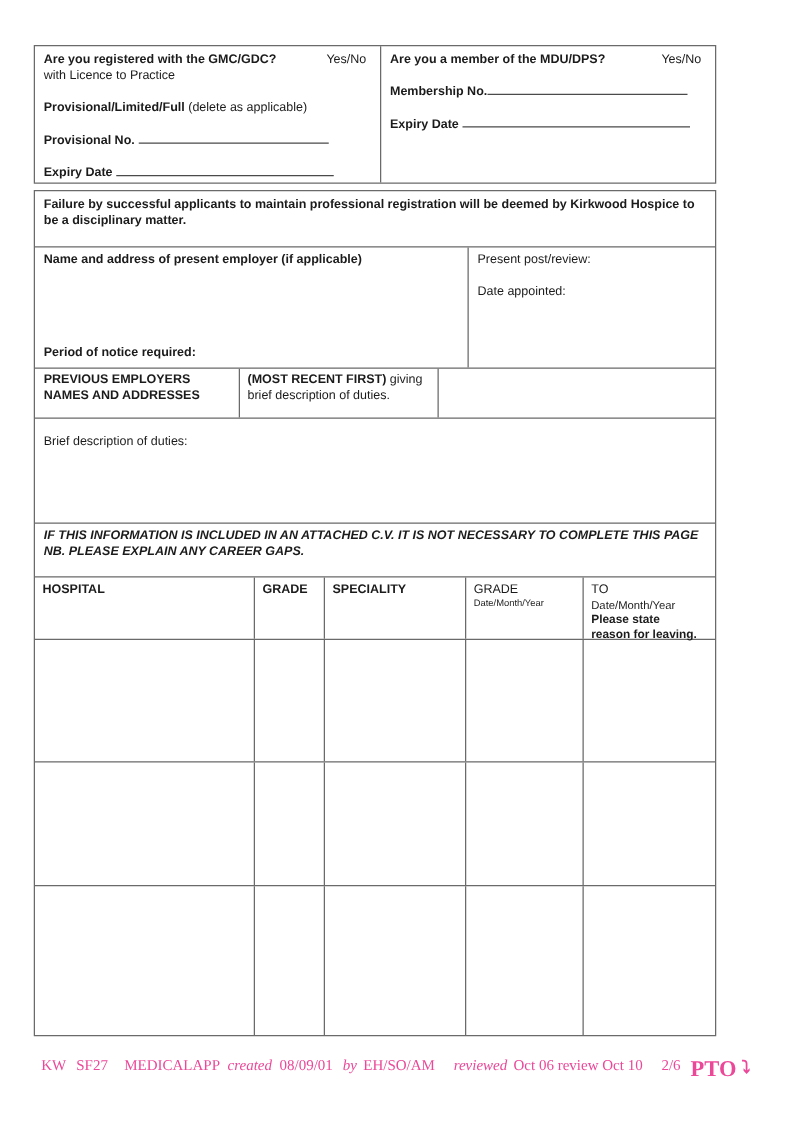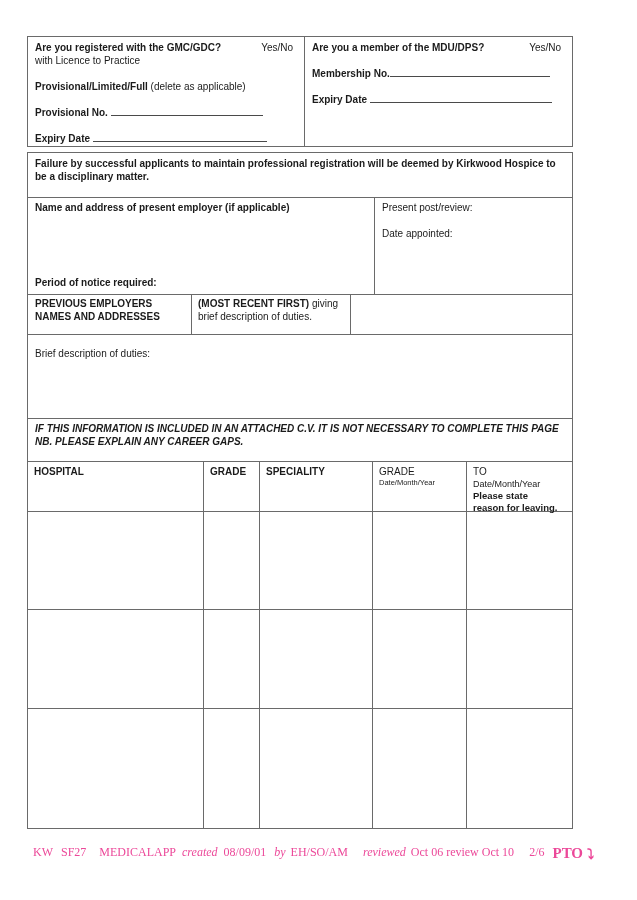--- a/index.html
+++ b/index.html
@@ -77,21 +77,21 @@
   .f-kw{margin-right:8px;}
   .f-sf{margin-right:13px;}
   .f-app{margin-right:6px;}
   .f-created{margin-right:6px;}
   .f-date{margin-right:8px;}
   .f-by{margin-right:5px;}
   .f-auth{margin-right:15px;}
   .f-rev{margin-right:5px;}
   .f-revinfo{margin-right:15px;}
   .f-page{margin-right:8px;}
-  .f-pto{font-weight:bold;font-size:15px;margin-right:4px;}
+  .f-pto{font-weight:bold;font-size:18px;margin-right:4px;}
   .f-arrow{font-family:"DejaVu Sans", sans-serif;font-weight:bold;font-size:14px;position:relative;top:1px;}
 </style>
 </head>
 <body>
 
 <div class="page">
 
   <div class="reg-table">
     <div class="reg-cell left">
       <div class="line qline">

